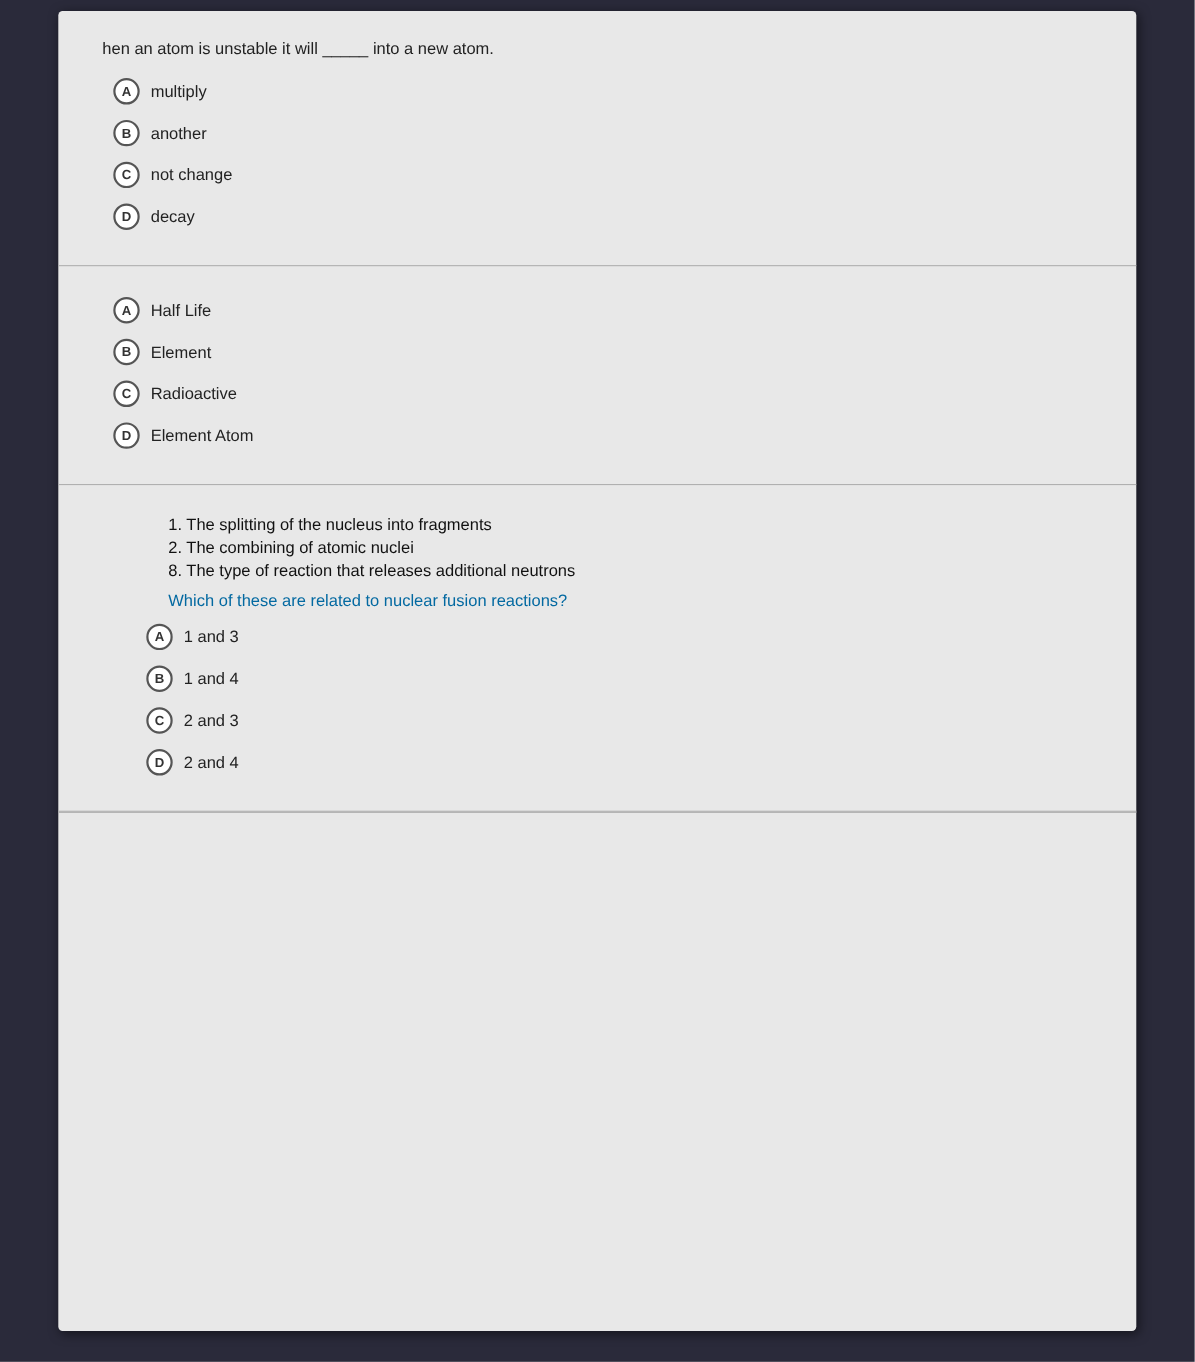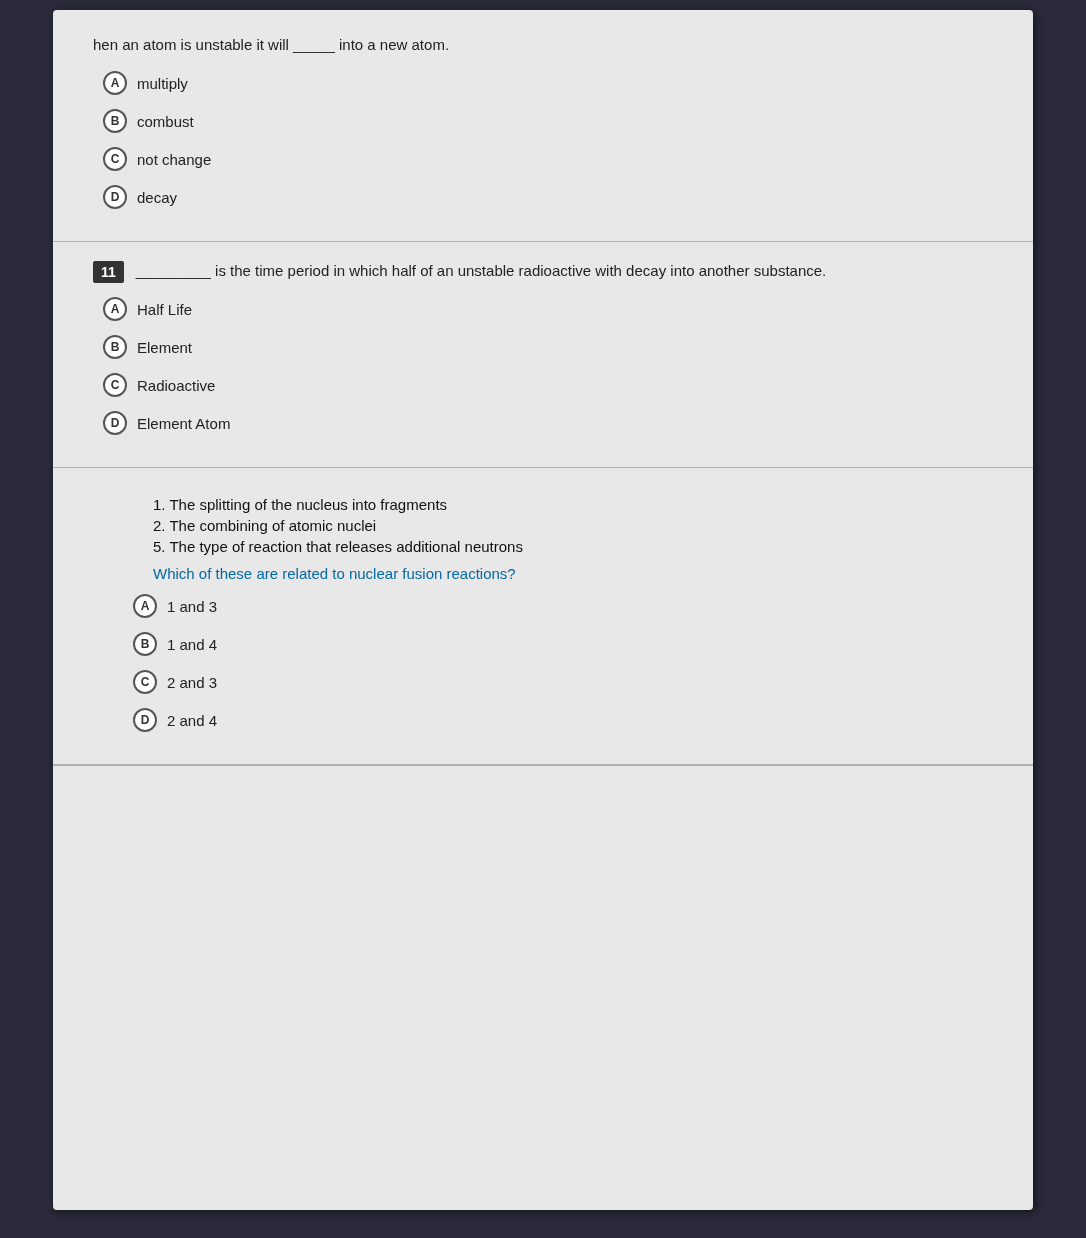--- a/index.html
+++ b/index.html
@@ -118,38 +118,34 @@
 
   <div class="question-section">
     <p class="partial-question">hen an atom is unstable it will _____ into a new atom.</p>
     <ul class="options-list">
       <li class="option-item">
         <span class="option-circle">A</span>
         <span>multiply</span>
       </li>
       <li class="option-item">
         <span class="option-circle">B</span>
-        <span>combust</span>
+        <span>another</span>
       </li>
       <li class="option-item">
         <span class="option-circle">C</span>
         <span>not change</span>
       </li>
       <li class="option-item">
         <span class="option-circle">D</span>
         <span>decay</span>
       </li>
     </ul>
   </div>
 
   <div class="question-section">
-    <div class="question-header">
-      <span class="question-number">11</span>
-      <span class="question-text">_________ is the time period in which half of an unstable radioactive with decay into another substance.</span>
-    </div>
     <ul class="options-list">
       <li class="option-item">
         <span class="option-circle">A</span>
         <span>Half Life</span>
       </li>
       <li class="option-item">
         <span class="option-circle">B</span>
         <span>Element</span>
       </li>
       <li class="option-item">
@@ -161,21 +157,21 @@
         <span>Element Atom</span>
       </li>
     </ul>
   </div>
 
   <div class="question-section">
     <div class="q12-body">
       <ul class="numbered-list">
         <li>1. The splitting of the nucleus into fragments</li>
         <li>2. The combining of atomic nuclei</li>
-        <li>5. The type of reaction that releases additional neutrons</li>
+        <li>8. The type of reaction that releases additional neutrons</li>
       </ul>
       <p class="which-text">Which of these are related to nuclear fusion reactions?</p>
       <ul class="options-list">
         <li class="option-item">
           <span class="option-circle">A</span>
           <span>1 and 3</span>
         </li>
         <li class="option-item">
           <span class="option-circle">B</span>
           <span>1 and 4</span>

